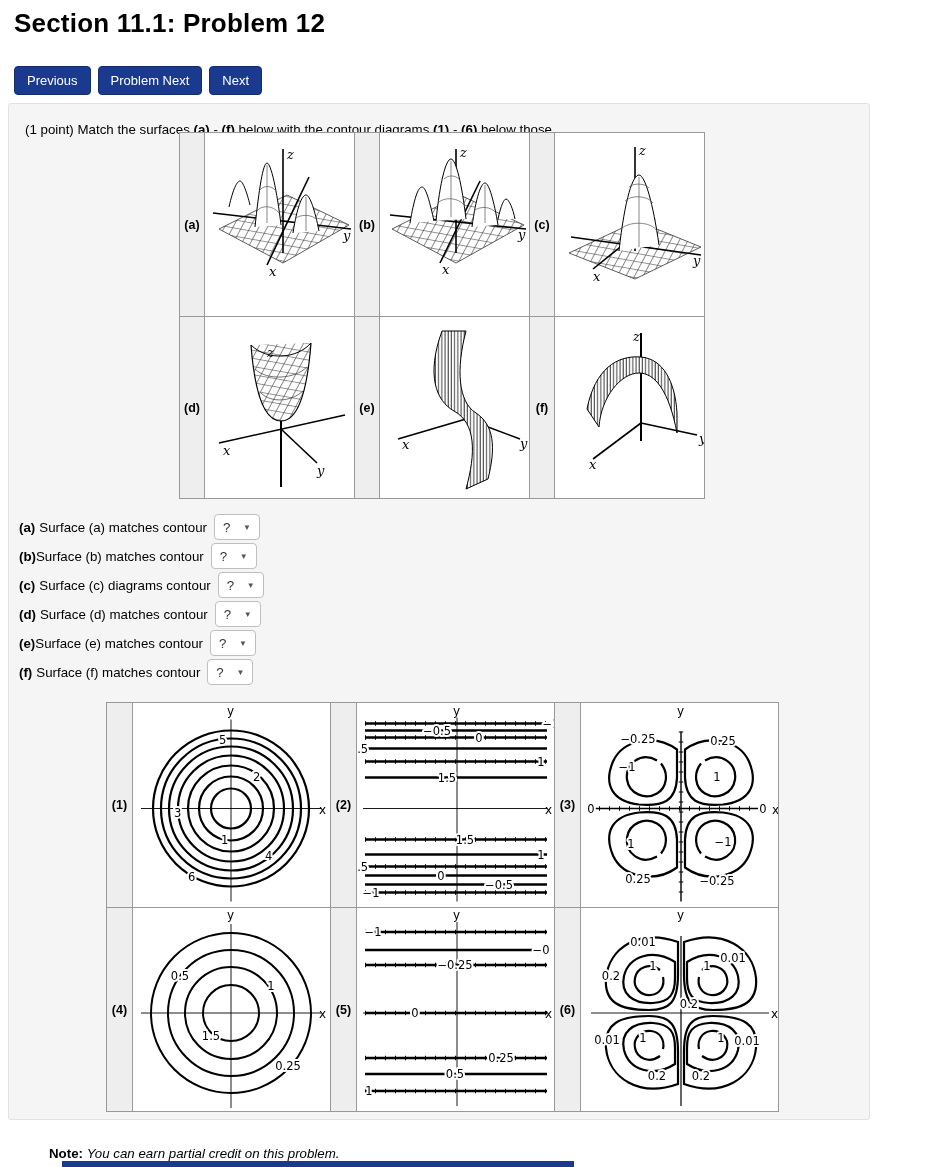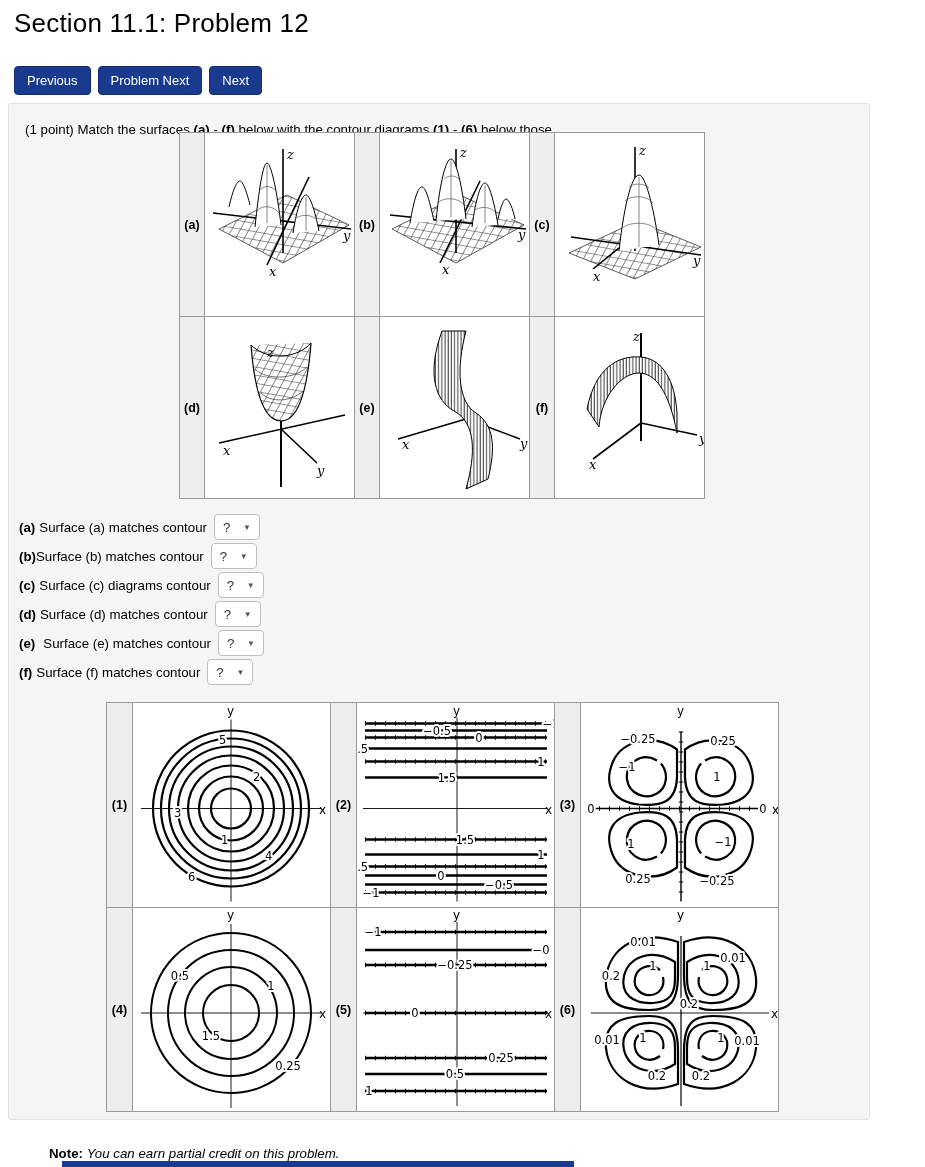--- a/index.html
+++ b/index.html
@@ -1,17 +1,17 @@
 <!DOCTYPE html>
 <html><head>
 <meta charset="utf-8">
 <style>
   html,body{margin:0;padding:0;background:#fff;}
   body{width:925px;height:1167px;position:relative;font-family:"Liberation Sans",sans-serif;color:#000;overflow:hidden;}
-  .title{position:absolute;left:14px;top:8px;font-size:26px;font-weight:400;margin:0;letter-spacing:.2px;}
+  .title{position:absolute;left:14px;top:8px;font-size:26px;font-weight:700;margin:0;letter-spacing:.2px;}
   .nav{position:absolute;left:14px;top:66px;display:flex;gap:7px;}
   .nav button{background:#1a3a8f;color:#fff;border:1px solid #132c6e;border-radius:4px;font-family:"Liberation Sans",sans-serif;font-size:13px;padding:6px 12px;cursor:pointer;}
   .panel{position:absolute;left:8px;top:103px;width:860px;height:1015px;background:#f5f5f5;border:1px solid #e2e2e2;border-radius:3px;}
   .statement{position:absolute;left:10px;top:12px;margin:6px;font-size:13.3px;}
   .grid{position:absolute;display:grid;background:#fff;border-top:1px solid #999;border-left:1px solid #999;}
   .grid>div{border-right:1px solid #999;border-bottom:1px solid #999;box-sizing:border-box;}
   .lblcell{background:#eee;display:flex;align-items:center;justify-content:center;font-weight:700;font-size:12.5px;}
   .imgcell{background:#fff;overflow:hidden;}
   .imgcell svg{display:block;}
   .surfgrid{left:170px;top:28px;grid-template-columns:25px 150px 25px 150px 25px 150px;grid-template-rows:184px 182px;}
@@ -189,21 +189,21 @@
   <div class="mrow" style="top:497px">
     <b>(d)</b>
       <span style="margin-left:4px">Surface (d) matches contour</span>
     <div class="sel">
         <span>?</span>
         <span class="arr">▼</span>
       </div>
   </div>
   <div class="mrow" style="top:526px">
     <b>(e)</b>
-      <span style="margin-left:8px">Surface (e) matches contour</span>
+      <span style="margin-left:0">Surface (e) matches contour</span>
     <div class="sel">
         <span>?</span>
         <span class="arr">▼</span>
       </div>
   </div>
   <div class="mrow" style="top:555px">
     <b>(f)</b>
       <span style="margin-left:4px">Surface (f) matches contour</span>
     <div class="sel">
         <span>?</span>

